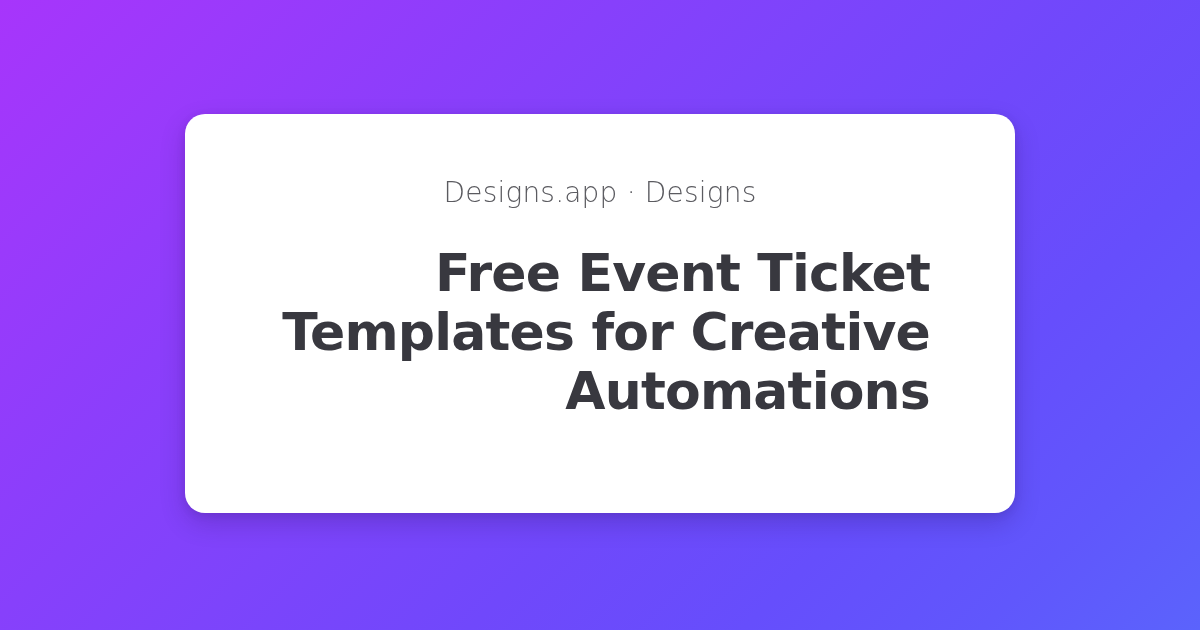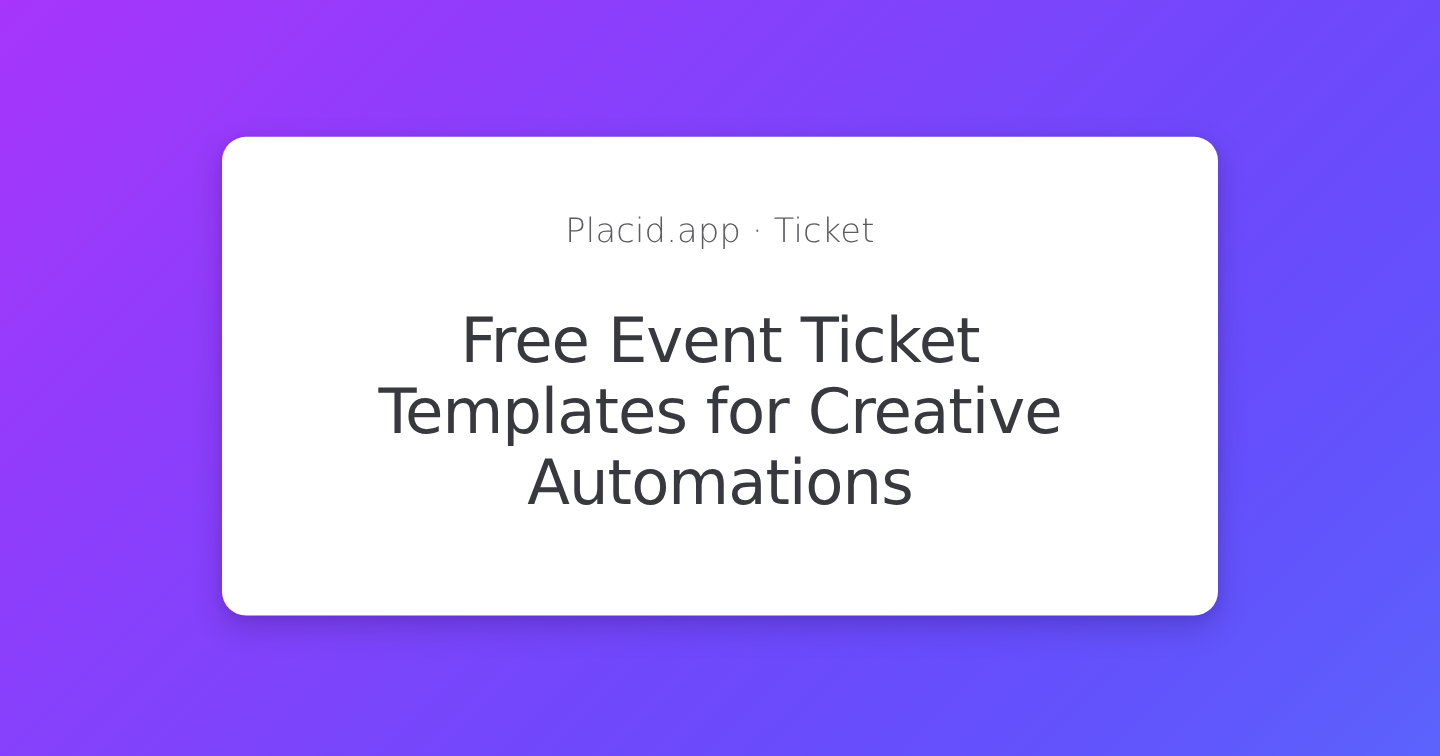--- a/index.html
+++ b/index.html
@@ -60,36 +60,36 @@
     color: #5b5b60;
     line-height: 1.2;
     text-align: center;
     white-space: nowrap;
     margin: 0 0 34px 0;
   }
 
   .headline {
     font-family: "DejaVu Sans", sans-serif;
     font-size: 52px;
-    font-weight: 400;
+    font-weight: 700;
     line-height: 1.14;
     letter-spacing: -0.8px;
     color: #38383f;
-    text-align: center;
-    margin: 12px;
+    text-align: right;
+    margin: 0;
     max-width: 660px;
     word-wrap: break-word;
   }
 </style>
 </head>
 <body>
 
 <div class="og-canvas">
 
   <div class="card">
 
-    <div class="eyebrow">Placid.app · Ticket</div>
+    <div class="eyebrow">Designs.app · Designs</div>
 
     <h1 class="headline">Free Event Ticket Templates for Creative Automations</h1>
 
   </div>
 
 </div>
 
 </body></html>

